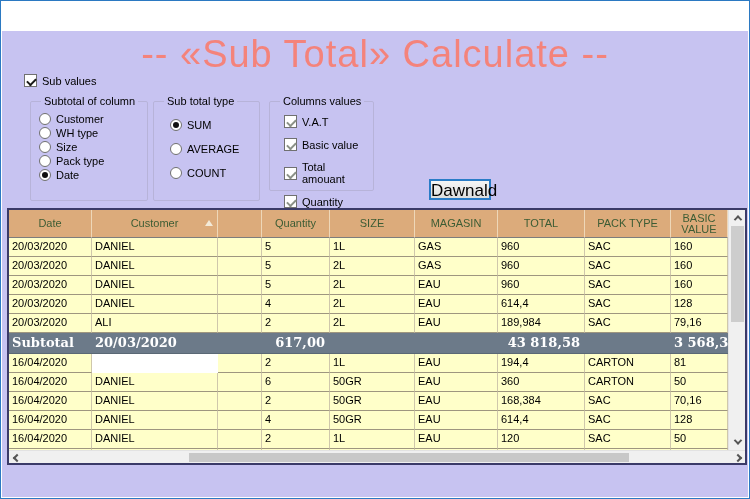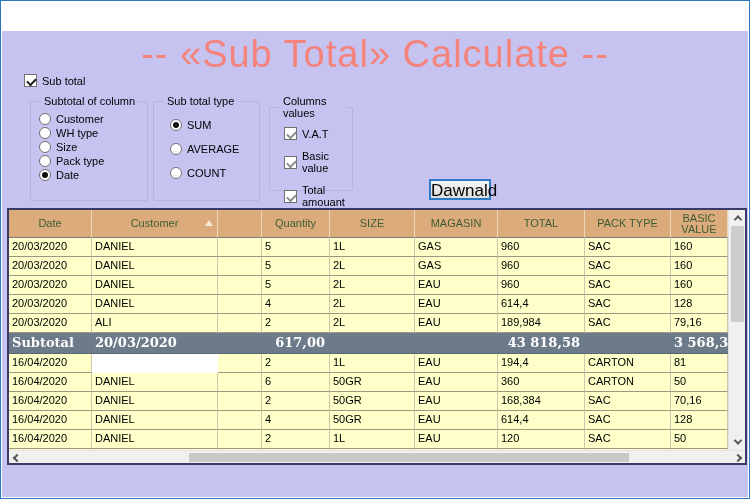--- a/index.html
+++ b/index.html
@@ -39,21 +39,21 @@
   .radio.on::after{content:"";position:absolute;inset:2px;border-radius:50%;background:#101010;}
   .main-check{position:absolute;left:22px;top:43px;}
   
   fieldset{position:absolute;border:1px solid #b7b3d9;border-radius:2px;padding:6px 6px 4px 8px;}
   legend{font-size:11px;color:#000;padding:0 3px;margin-left:2px;}
   .opts{display:flex;flex-direction:column;gap:2px;}
   .opts.wide{gap:12px;padding:6px 0 0 8px;}
   .opts.med{gap:10px;padding:2px 0 0 6px;}
   #grp-col{left:28px;top:64px;width:118px;height:106px;}
   #grp-type{left:151px;top:64px;width:107px;height:106px;}
-  #grp-vals{left:267px;top:64px;width:84px;height:96px;}
+  #grp-vals{left:267px;top:64px;width:105px;height:96px;}
   
   .btn{position:absolute;left:427px;top:148px;width:62px;height:21px;border:2px solid #2a7cc7;background:linear-gradient(#f5f5f5,#dddddd);font-size:17px;color:#000;cursor:pointer;}
   
   .grid{position:absolute;left:5px;top:177px;width:740px;height:257px;border:2px solid #3a3a68;background:#f0f0f0;display:flex;flex-direction:column;overflow:hidden;}
   .grid-main{flex:1;display:flex;overflow:hidden;}
   .grid-content{width:719px;display:flex;flex-direction:column;overflow:hidden;}
   .grid-header{height:28px;display:flex;flex:none;background:var(--grid-header-bg);}
   .hcell{height:28px;flex:none;display:flex;align-items:center;justify-content:center;text-align:center;font-size:11px;line-height:11px;color:var(--grid-header-text);border-right:1px solid #eed7b8;border-bottom:1px solid #7d7d7d;position:relative;padding:0 2px;}
   .sort-glyph{position:absolute;right:4px;top:10px;width:0;height:0;border-left:4px solid transparent;border-right:4px solid transparent;border-bottom:6px solid #f3ead8;}
   .grid-body{flex:1;overflow:hidden;background:#fff;}
@@ -84,21 +84,21 @@
 <body>
 
 <div class="window">
 
 
   <div class="client">
     <div class="main-title">--  «Sub Total» Calculate  --</div>
 
     <label class="opt main-check">
       <span class="check on"></span>
-      <span>Sub total</span>
+      <span>Sub values</span>
     </label>
 
     <fieldset id="grp-col">
       <legend>Subtotal of column</legend>
       <div class="opts">
           <label class="opt">
             <span class="radio"></span>
             <span>Customer</span>
           </label>
           <label class="opt">

